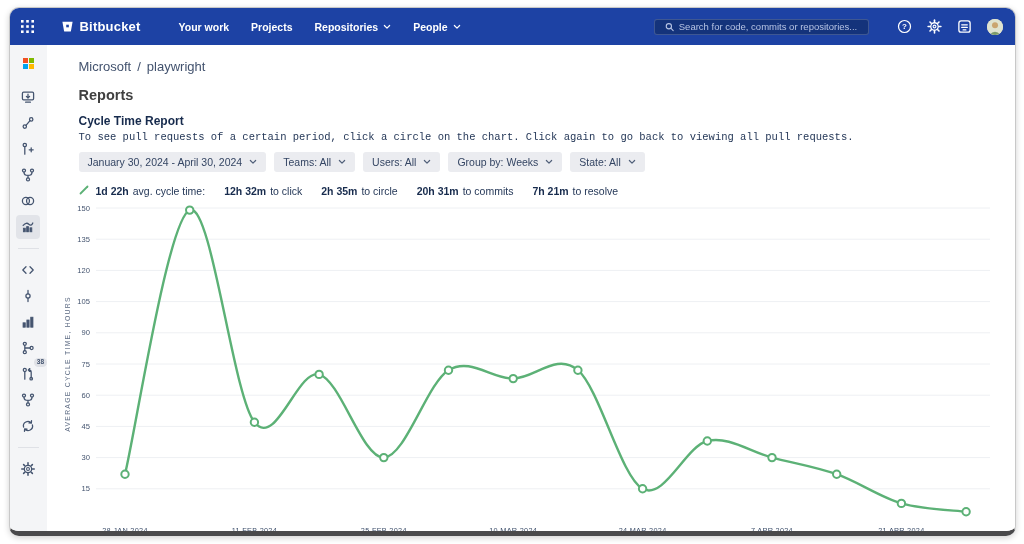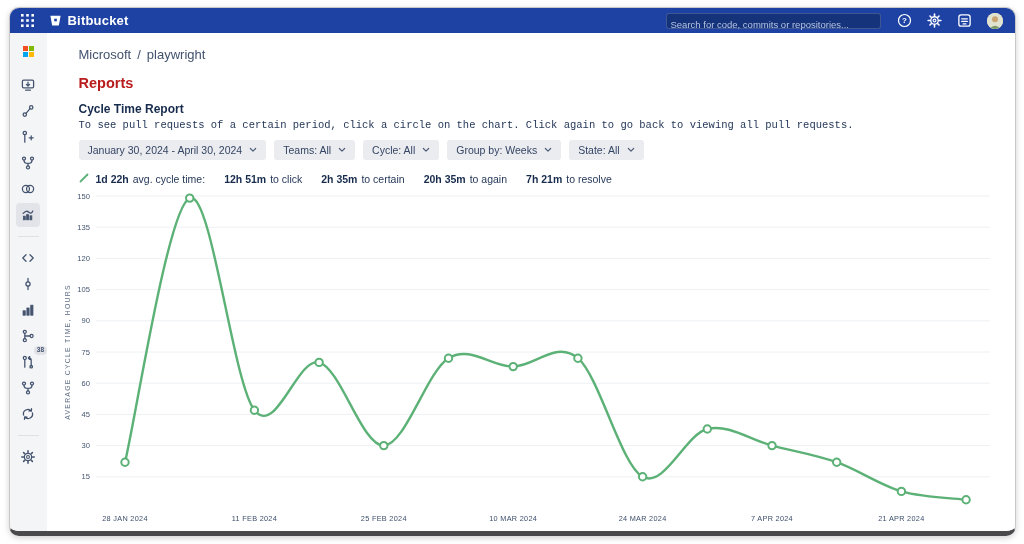--- a/index.html
+++ b/index.html
@@ -4,34 +4,34 @@
 <style>
   * { margin:0; padding:0; box-sizing:border-box; }
   html,body { width:1024px; height:544px; background:#fff; font-family:"Liberation Sans", sans-serif; }
   .window {
     position:relative; width:1007px; height:529px; margin:7px auto 0;
     border:1px solid #c8c8c8; border-bottom:5px solid #4a4a4c; border-radius:10px;
     overflow:hidden; box-shadow:0 2px 6px rgba(0,0,0,.18); background:#fff;
   }
   
   .navbar {
-    height:25px; background:#1d42a4; display:flex; align-items:center;
-    padding:0 12px 0 11px; gap:0; color:#fff;
+    height:37px; background:#1d42a4; display:flex; align-items:center;
+    padding:0 12px 0 11px; gap:12px; color:#fff;
   }
   .nav-grid { width:13px; height:13px; flex:0 0 auto; margin-right:14px; cursor:pointer; }
   .brand { display:flex; align-items:center; gap:5px; margin-right:26px; cursor:pointer; }
   .brand-name { font-size:13px; font-weight:bold; letter-spacing:.2px; }
   .nav-links { display:flex; align-items:center; gap:22px; }
   .nav-link { font-size:10.5px; font-weight:bold; color:#fff; display:flex; align-items:center; gap:5px; cursor:pointer; white-space:nowrap; }
   .chev { width:8px; height:6px; }
   .chev path { fill:none; stroke:currentColor; stroke-width:1.6; stroke-linecap:round; stroke-linejoin:round; }
   .nav-search {
     margin-left:auto; width:215px; height:16px; background:rgba(9,30,66,.42);
     border:1px solid rgba(255,255,255,.18); border-radius:3px;
-    display:flex; align-items:flex-end; gap:5px; padding:0 4px; margin-right:16px;flex-direction:column;
+    display:flex; align-items:center; gap:5px; padding:0 10px; margin-right:16px;
   }
   .nav-search input {
     background:transparent; border:none; outline:none; color:#cdd9f3;
     font-size:9.5px; width:100%; font-family:"Liberation Sans", sans-serif;
   }
   .nav-search input::placeholder { color:#b7c4e4; }
   .nav-right { display:flex; align-items:center; gap:15px; }
   .nav-ic { width:15px; height:15px; cursor:pointer; display:block; }
   .avatar { width:16px; height:16px; border-radius:50%; background:#e9e2cf; overflow:hidden; cursor:pointer; }
   
@@ -48,21 +48,21 @@
   .side-item svg * { stroke:#44546f; }
   .side-badge {
     position:absolute; top:-4px; right:-7px; background:#dfe1e6; color:#42526e;
     font-size:6.5px; font-weight:bold; border-radius:7px; padding:1px 3px; line-height:1;
   }
   .side-div { width:21px; height:1px; background:#dfe1e6; margin:8px 0; }
   
   .main { flex:1 1 auto; background:#fff; padding:14px 10px 0 32px; overflow:hidden; }
   .breadcrumb { font-size:13px; color:#42526e; display:flex; gap:6px; align-items:center; }
   .breadcrumb .bc-link { cursor:pointer; }
-  .page-title { font-size:14.5px; font-weight:bold; color:#b91c1c; margin-top:13px; }
+  .page-title { font-size:14.5px; font-weight:bold; color:#404040; margin-top:13px; }
   .report-title { font-size:12px; font-weight:bold; color:#172b4d; margin-top:11px; }
   .report-desc { font-size:10.5px; color:#253858; margin-top:3px;font-family:Liberation Mono, monospace; }
   .filters { display:flex; gap:8px; margin-top:9px; }
   .pill {
     background:#ebecf0; border-radius:3px; height:20px; display:flex; align-items:center;
     gap:7px; padding:0 9px; font-size:10.5px; color:#344563; cursor:pointer; white-space:nowrap;
   }
   .pill .chev { color:#505f79; }
   .summary { display:flex; align-items:flex-start; gap:7px; margin-top:13px; font-size:10.5px; color:#253858; }
   .summary .item { display:flex; gap:4px; margin-right:12px; }
@@ -90,20 +90,40 @@
           <rect x="10.4" y="10.4" width="2.6" height="2.6"></rect>
       </g>
     </svg>
     <div class="brand">
       <svg width="15" height="15" viewBox="0 0 20 20">
         <path d="M3.2 3.8 L16.8 3.8 L14.6 16 Q14.5 16.8 13.6 16.8 L6.4 16.8 Q5.5 16.8 5.4 16 Z" fill="#ffffff"></path>
         <rect x="8.3" y="7.6" width="3.5" height="3.5" fill="#1d42a4"></rect>
       </svg>
       <span class="brand-name">Bitbucket</span>
     </div>
+    <nav class="nav-links">
+        <span class="nav-link">
+          <span>Your work</span>
+        </span>
+        <span class="nav-link">
+          <span>Projects</span>
+        </span>
+        <span class="nav-link">
+          <span>Repositories</span>
+          <svg class="chev" viewBox="0 0 10 8">
+            <path d="M1.5 2 L5 5.5 L8.5 2" style="stroke:#fff"></path>
+          </svg>
+        </span>
+        <span class="nav-link">
+          <span>People</span>
+          <svg class="chev" viewBox="0 0 10 8">
+            <path d="M1.5 2 L5 5.5 L8.5 2" style="stroke:#fff"></path>
+          </svg>
+        </span>
+      </nav>
     <div class="nav-search">
       <svg width="10" height="10" viewBox="0 0 12 12">
         <circle cx="5" cy="5" r="3.4" fill="none" stroke="#b7c4e4" stroke-width="1.4"></circle>
         <line x1="7.6" y1="7.6" x2="10.6" y2="10.6" stroke="#b7c4e4" stroke-width="1.4" stroke-linecap="round"></line>
       </svg>
       <input type="text" placeholder="Search for code, commits or repositories..." style="">
     </div>
     <div class="nav-right">
       <svg class="nav-ic" viewBox="0 0 16 16">
         <circle cx="8" cy="8" r="6.4" fill="none" stroke="#fff" stroke-width="1.3"></circle>
@@ -278,21 +298,21 @@
               <path d="M1.5 2 L5 5.5 L8.5 2" style="stroke:#505f79"></path>
             </svg>
           </div>
           <div class="pill">
             <span>Teams: All</span>
             <svg class="chev" viewBox="0 0 10 8">
               <path d="M1.5 2 L5 5.5 L8.5 2" style="stroke:#505f79"></path>
             </svg>
           </div>
           <div class="pill">
-            <span>Cycle: All</span>
+            <span>Users: All</span>
             <svg class="chev" viewBox="0 0 10 8">
               <path d="M1.5 2 L5 5.5 L8.5 2" style="stroke:#505f79"></path>
             </svg>
           </div>
           <div class="pill">
             <span>Group by: Weeks</span>
             <svg class="chev" viewBox="0 0 10 8">
               <path d="M1.5 2 L5 5.5 L8.5 2" style="stroke:#505f79"></path>
             </svg>
           </div>
@@ -306,30 +326,30 @@
 
       <div class="summary" id="summary">
         <svg class="trend-ic" viewBox="0 0 10 10">
           <line x1="1.5" y1="8.5" x2="8.5" y2="1.5" stroke="#5cb176" stroke-width="1.8" stroke-linecap="round"></line>
         </svg>
       <span class="item">
             <b>1d 22h</b>
             <span>avg. cycle time:</span>
           </span>
           <span class="item">
-            <b>12h 51m</b>
+            <b>12h 32m</b>
             <span>to click</span>
           </span>
           <span class="item">
             <b>2h 35m</b>
-            <span>to certain</span>
+            <span>to circle</span>
           </span>
           <span class="item">
-            <b>20h 35m</b>
-            <span>to again</span>
+            <b>20h 31m</b>
+            <span>to commits</span>
           </span>
           <span class="item">
             <b>7h 21m</b>
             <span>to resolve</span>
           </span>
         </div>
 
       <div class="chart-wrap" id="chart">
           <svg width="950" height="346" viewBox="0 0 950 346">
             <line x1="36" y1="289.8" x2="930" y2="289.8" stroke="#eef0f3" stroke-width="1"></line>

